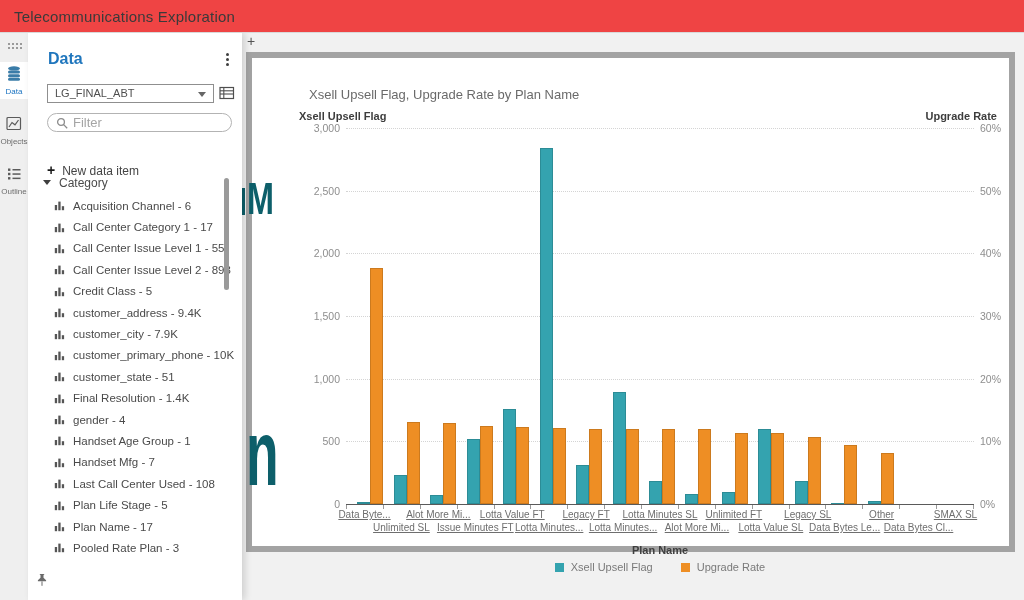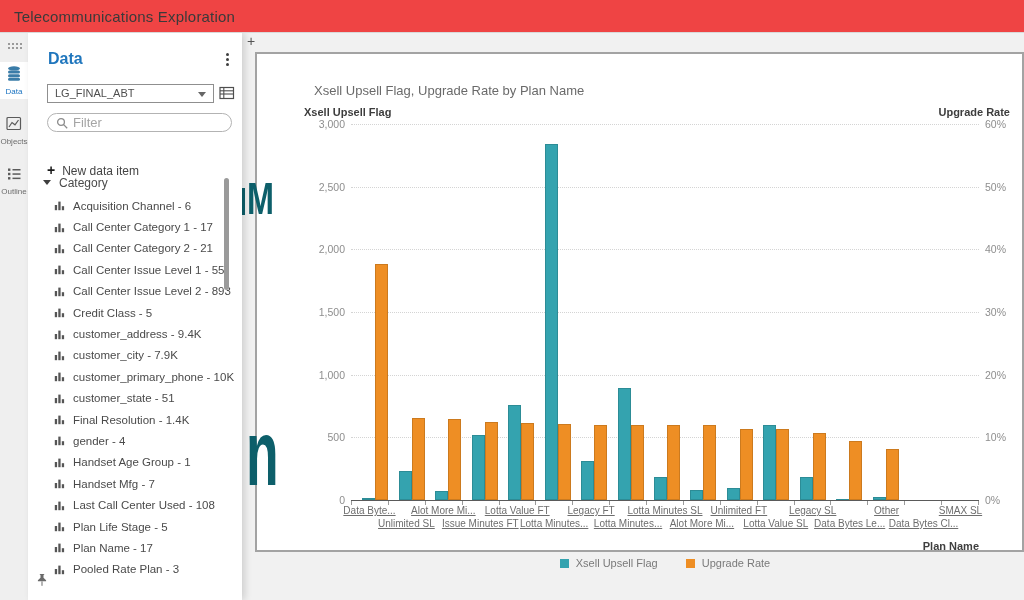--- a/index.html
+++ b/index.html
@@ -50,22 +50,22 @@
   #item-list { position:absolute; left:0; top:162px; width:214px; bottom:0; overflow:hidden; list-style:none; }
   #item-list li { height:21.4px; display:flex; align-items:center; padding-left:26px; cursor:pointer; }
   #item-list li svg { margin-right:8px; flex:none; }
   #item-list li .item-label { font-size:11.5px; color:#4a4a4a; white-space:nowrap;text-align:right; }
   .scroll-thumb { position:absolute; right:13px; top:145px; width:5px; height:112px;
     background:#9a9a9a; border-radius:3px; cursor:pointer; }
 
   
   #canvas { position:absolute; left:242px; top:33px; width:782px; height:567px; background:#f1f1f1; z-index:0; }
   .add-page { position:absolute; left:5px; top:0px; font-size:14px; color:#555; cursor:pointer; }
-  #card { position:absolute; left:13px; top:19px; width:769px; height:500px;
-    background:#ffffff; border:2px solid #a3a3a3; }
+  #card { position:absolute; left:4px; top:19px; width:769px; height:500px;
+    background:#ffffff; border:6px solid #a3a3a3; }
 
   
   .wm { position:absolute; color:#0d5f6a; font-weight:bold; z-index:2; transform-origin:left top; }
   .wm-m { left:247px; top:173px; font-size:45px; transform:scaleX(.72); }
   .wm-n { left:246px; top:401px; font-size:92px; transform:scaleX(.58); }
   .wm-sliver { position:absolute; left:240px; top:188px; width:5px; height:27px; background:#0d5f6a; z-index:2; }
 
   
   .chart-title { position:absolute; left:57px; top:29px; font-size:13px; color:#6a6a6a; }
   .axis-lab { position:absolute; top:52px; font-size:11px; font-weight:bold; color:#3d3d3d; }
@@ -76,26 +76,26 @@
     font-size:10.5px; color:#8e8e8e; }
   .grid-row .gl { position:absolute; left:74px; top:0; width:628px; border-top:1px dotted #d4d4d4; }
   .grid-row .tr { position:absolute; left:708px; top:-6px; font-size:10.5px; color:#8e8e8e; }
   #bars { position:absolute; left:80px; top:0; width:620px; height:376px; display:flex; align-items:flex-end; }
   .bgroup { flex:1; display:flex; align-items:flex-end; justify-content:center; height:100%; }
   .bar { width:13px; box-shadow:inset 0 0 0 1px rgba(0,0,0,.14); cursor:pointer; }
   .baseline { position:absolute; left:74px; top:376px; width:628px; height:1px; background:#5a5a5a; }
   #xticks { position:absolute; left:74px; top:377px; width:628px; height:5px;
     display:flex; justify-content:space-between; }
   #xticks i { width:1px; height:4px; background:#9a9a9a; }
-  #xlabels { position:absolute; left:94px; top:451px; width:628px; height:28px; display:flex; }
+  #xlabels { position:absolute; left:94px; top:451px; width:628px; height:28px; display:flex;justify-content:center; }
   .xslot { flex:1; position:relative; }
   .xslot span { position:absolute; left:50%; transform:translateX(-50%); white-space:nowrap;
     font-size:10px; color:#6e6e6e; text-decoration:underline; cursor:pointer; }
   .xslot.row2 span { top:13px; }
-  .x-title { position:absolute; left:94px; top:486px; width:628px; text-align:right;
+  .x-title { position:absolute; left:94px; top:486px; width:628px; text-align:center;
     font-size:11px; font-weight:bold; color:#3f3f3f; }
   #legend { position:absolute; left:94px; top:503px; width:628px; display:flex;
     justify-content:center; gap:28px; }
   .leg-item { display:flex; align-items:center; font-size:11px; color:#7a7a7a; cursor:pointer; }
   .leg-item .sw { width:9px; height:9px; margin-right:7px; display:inline-block; }
 </style>
 </head>
 <body>
 
 <header id="titlebar">
@@ -185,28 +185,20 @@
 
   <li>
     <svg width="11" height="11" viewBox="0 0 11 11">
       <rect x="0.8" y="5" width="2.3" height="5.2" fill="#555"></rect>
       <rect x="4.3" y="1.6" width="2.3" height="8.6" fill="#555"></rect>
       <rect x="7.8" y="6.2" width="2.3" height="4" fill="#555"></rect>
     </svg>
     <span class="item-label">Call Center Category 1 - 17</span>
   </li>
 
-  <li>
-    <svg width="11" height="11" viewBox="0 0 11 11">
-      <rect x="0.8" y="5" width="2.3" height="5.2" fill="#555"></rect>
-      <rect x="4.3" y="1.6" width="2.3" height="8.6" fill="#555"></rect>
-      <rect x="7.8" y="6.2" width="2.3" height="4" fill="#555"></rect>
-    </svg>
-    <span class="item-label">Call Center Category 2 - 21</span>
-  </li>
 
   <li>
     <svg width="11" height="11" viewBox="0 0 11 11">
       <rect x="0.8" y="5" width="2.3" height="5.2" fill="#555"></rect>
       <rect x="4.3" y="1.6" width="2.3" height="8.6" fill="#555"></rect>
       <rect x="7.8" y="6.2" width="2.3" height="4" fill="#555"></rect>
     </svg>
     <span class="item-label">Call Center Issue Level 1 - 55</span>
   </li>
 

